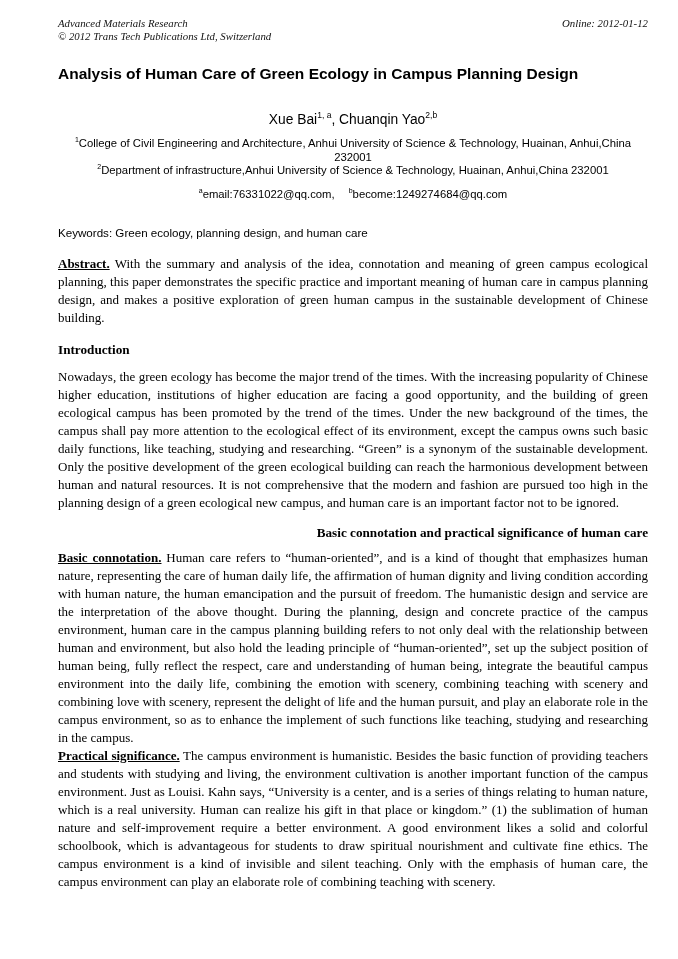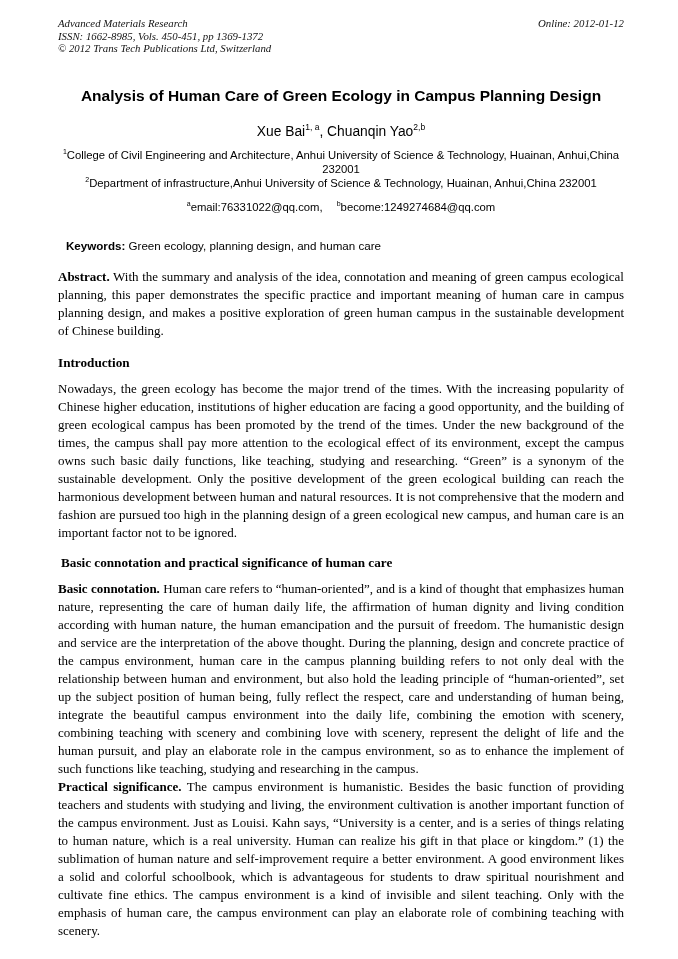--- a/index.html
+++ b/index.html
@@ -3,42 +3,42 @@
 <meta charset="utf-8">
 <style>
   html, body { margin: 0; padding: 0; background: #e8e8e8; }
   .page {
     position: relative;
     width: 678px;
     height: 959px;
     margin: 0 auto;
     background: #ffffff;
     box-sizing: border-box;
-    padding: 17px 54px 0 58px;
+    padding: 17px 30px 0 58px;
     color: #000;
     overflow: hidden;
   }
   
   .jheader {
     display: flex;
     justify-content: space-between;
     align-items: flex-start;
     font: italic 10.8px/1.16 "Liberation Serif", "DejaVu Serif", serif;
     color: #111;
   }
   .jheader .left div { white-space: nowrap; }
   .jheader .right { white-space: nowrap; }
   
   .title {
-    margin-top: 32px;
-    text-align: center;
+    margin-top: 23px;
+    text-align: left;
     font: bold 15.5px/1.2 "Liberation Sans", "DejaVu Sans", sans-serif;
   }
   .authors {
-    margin-top: 18px;
+    margin-top: 27px;
     text-align: center;
     font: 13.8px/1.25 "Liberation Sans", "DejaVu Sans", sans-serif;
   }
   .affils {
     margin-top: 9px;
     text-align: center;
     font: 11.3px/1.22 "Liberation Sans", "DejaVu Sans", sans-serif;
   }
   .emails {
     margin-top: 10px;
@@ -49,44 +49,43 @@
   sup.s {
     vertical-align: super;
     font-size: 0.62em;
     line-height: 0;
   }
   
   .keywords {
     margin-top: 23px;
     font: 11.6px/1.3 "Liberation Sans", "DejaVu Sans", sans-serif;
   }
-  .keywords b { font-weight: bold; margin-left: 8px; }
+  .keywords b { font-weight: normal; }
   
   .body, .abstract {
     font: 13px/18px "Liberation Serif", "DejaVu Serif", serif;
     text-align: justify;
     margin: 0;
   }
   .abstract { margin-top: 15px; }
-  .lead { font-weight: bold; }
+  .lead { font-weight: bold; text-decoration: underline; }
   h3.sect {
     font: bold 13.2px/1.25 "Liberation Serif", "DejaVu Serif", serif;
     margin: 15px 0 9px 0;
   }
-  h3.sect.tight { margin: 13px 0 8px 3px; }
+  h3.sect.tight { margin: 13px 0 8px 12px; text-align: right; }
 </style>
 </head>
 <body>
 
 <div class="page">
 
   <div class="jheader">
     <div class="left">
       <div>Advanced Materials Research</div>
-      <div>ISSN: 1662-8985, Vols. 450-451, pp 1369-1372</div>
       <div>© 2012 Trans Tech Publications Ltd, Switzerland</div>
     </div>
     <div class="right">Online: 2012-01-12</div>
   </div>
 
   <div class="title">Analysis of Human Care of Green Ecology in Campus Planning Design</div>
 
   <div class="authors"><span>Xue Bai</span><sup class="s">1, a</sup><span>, </span><span>Chuanqin Yao</span><sup class="s">2,b</sup></div>
 
   <div class="affils">

